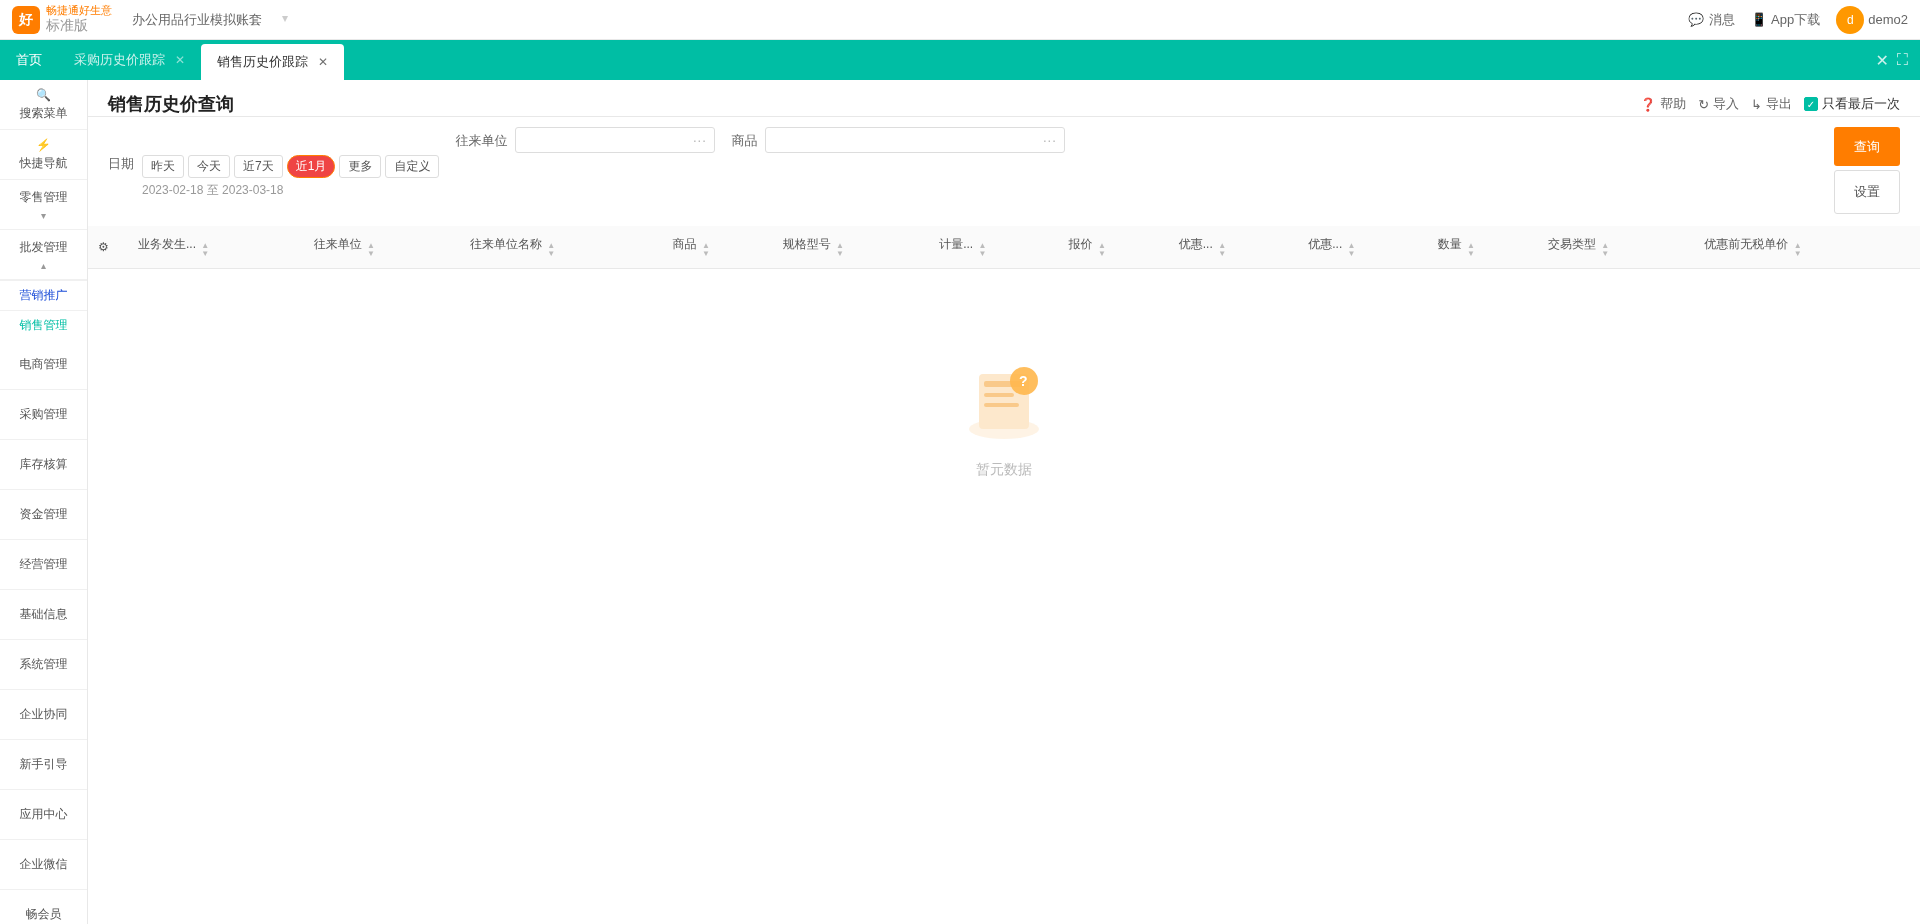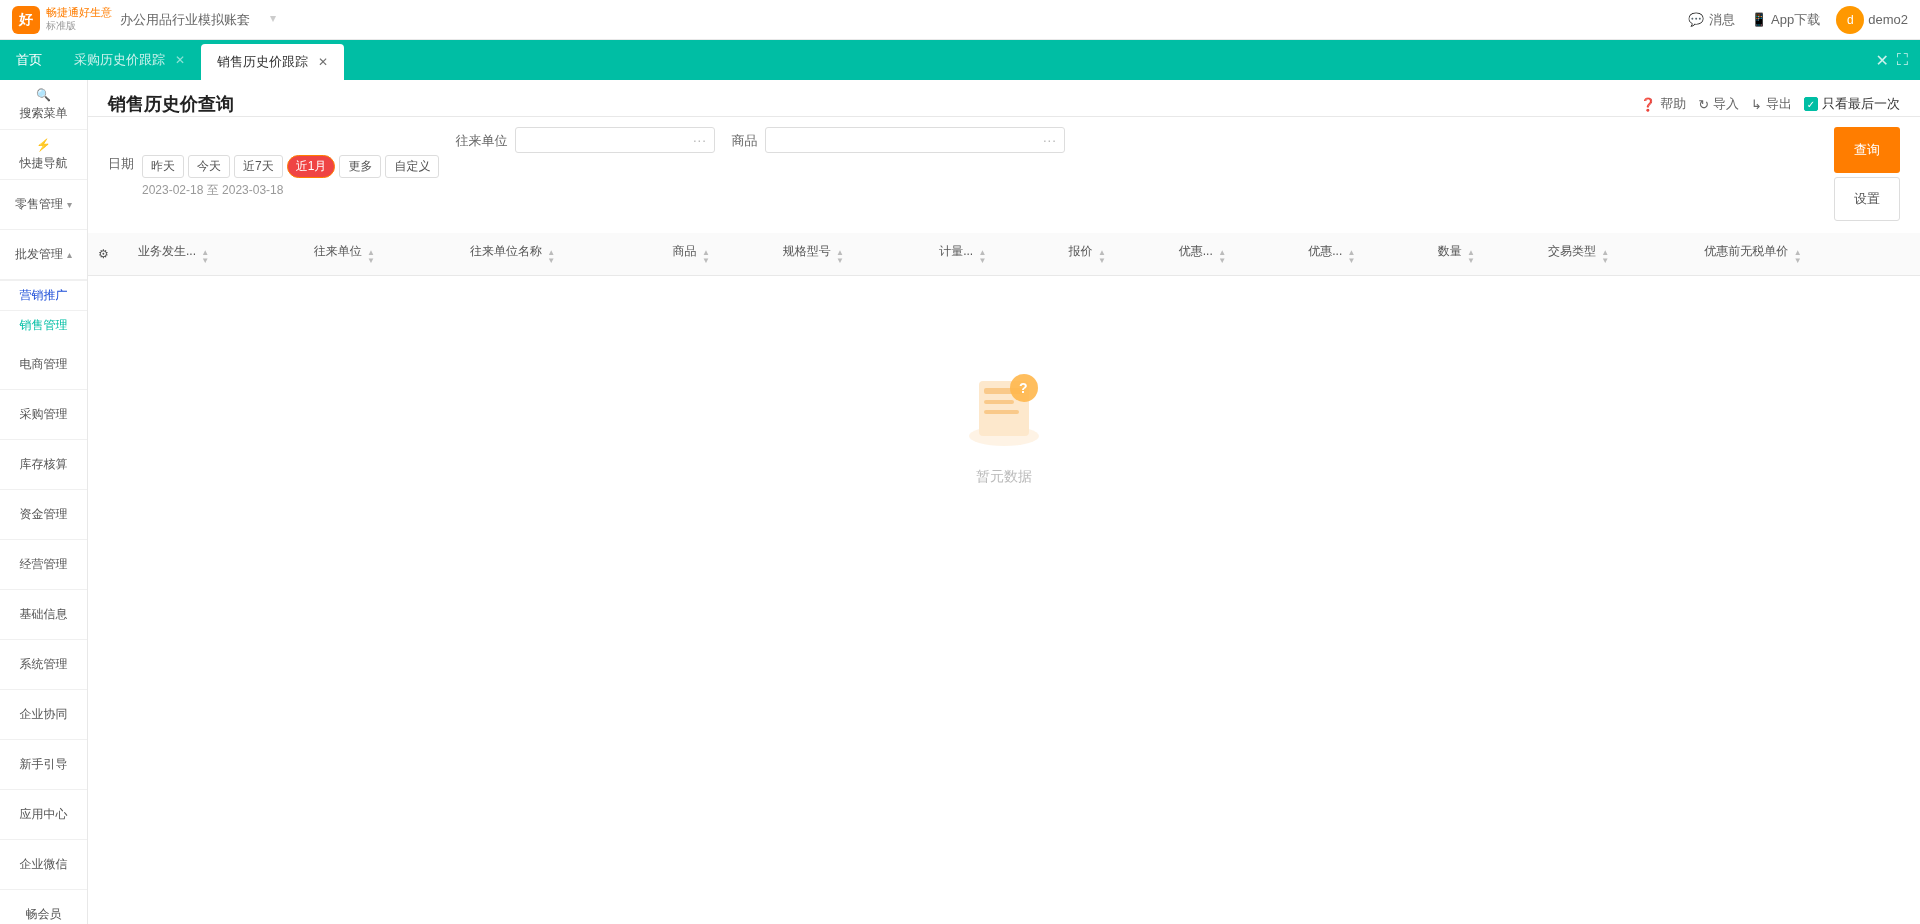--- a/index.html
+++ b/index.html
@@ -4,22 +4,22 @@
   <style>
     * { box-sizing: border-box; margin: 0; padding: 0; }
     body { font-family: "Microsoft YaHei", "PingFang SC", sans-serif; font-size: 13px; background: #f5f5f5; color: #333; height: 924px; overflow: hidden; display: flex; flex-direction: column; }
 
     
     .top-bar { height: 40px; background: #fff; display: flex; align-items: center; justify-content: space-between; padding: 0 12px; border-bottom: 1px solid #e8e8e8; flex-shrink: 0; }
     .top-bar-left { display: flex; align-items: center; gap: 8px; }
     .logo-area { display: flex; align-items: center; gap: 6px; }
     .logo-icon { width: 28px; height: 28px; background: #ff7d00; border-radius: 6px; display: flex; align-items: center; justify-content: center; color: #fff; font-size: 14px; font-weight: bold; }
     .logo-text { font-size: 11px; color: #ff7d00; line-height: 1.2; }
-    .logo-sub { font-size: 10px; color: #999; }
-    .breadcrumb-area { display: flex; gap: 20px; }
+    .logo-sub { font-size: 14px; color: #999; }
+    .breadcrumb-area { display: flex; gap: 20px; margin-left: 12px; }
     .breadcrumb-text { color: #666; font-size: 13px; }
     .breadcrumb-arrow { color: #ccc; font-size: 12px; }
     .top-bar-right { display: flex; align-items: center; gap: 16px; }
     .top-action { display: flex; align-items: center; gap: 4px; color: #666; font-size: 13px; cursor: pointer; }
     .user-avatar { width: 28px; height: 28px; border-radius: 50%; background: #ff9800; display: flex; align-items: center; justify-content: center; color: #fff; font-size: 12px; }
 
     
     .tab-bar { height: 40px; background: #00bea4; display: flex; align-items: center; padding: 0 0; flex-shrink: 0; }
     .tab-item { height: 56px; display: flex; align-items: center; padding: 0 16px; cursor: pointer; color: rgba(255,255,255,0.8); font-size: 13px; gap: 6px; position: relative; }
     .tab-item.active { background: #fff; color: #333; border-radius: 4px 4px 0 0; margin-top: 4px; height: 36px; }
@@ -27,21 +27,21 @@
     .tab-close { font-size: 12px; color: inherit; opacity: 0.7; cursor: pointer; margin-left: 4px; }
     .tab-bar-actions { margin-left: auto; display: flex; align-items: center; gap: 8px; padding-right: 12px; }
     .tab-action-btn { color: rgba(255,255,255,0.8); cursor: pointer; font-size: 16px; }
 
     
     .main-layout { display: flex; flex: 1; overflow: hidden; }
 
     
     .sidebar { width: 88px; background: #fff; border-right: 1px solid #e8e8e8; display: flex; flex-direction: column; overflow-y: auto; flex-shrink: 0; }
     .sidebar-item { padding: 10px 4px; display: flex; flex-direction: column; align-items: center; justify-content: center; cursor: pointer; font-size: 12px; color: #555; gap: 3px; border-bottom: 1px solid #f0f0f0; min-height: 50px; }
-    .sidebar-item.has-arrow { flex-direction: row; justify-content: center; gap: 4px; }
+    .sidebar-item.has-arrow { flex-direction: column; justify-content: center; gap: 4px; }
     .sidebar-arrow { font-size: 10px; color: #999; }
     .sidebar-sub { padding: 6px 4px; text-align: center; font-size: 12px; color: #1d4ed8; cursor: pointer; border-top: 1px solid #f0f0f0; }
     .sidebar-sub.active { color: #00bea4; }
 
     
     .content { flex: 1; display: flex; flex-direction: column; overflow: hidden; background: #f5f5f5; }
 
     
     .page-header { background: #fff; padding: 12px 20px 0 20px; border-bottom: 1px solid #e8e8e8; flex-shrink: 0; }
     .page-title-row { display: flex; align-items: center; justify-content: space-between; }
@@ -57,21 +57,21 @@
     .filter-group { display: flex; align-items: center; gap: 8px; }
     .filter-label { color: #666; font-size: 13px; white-space: nowrap; margin-top: 2px; }
     .filter-date-btns { display: flex; flex-direction: column; gap: 4px; margin-top: 28px; }
     .date-btn-row { display: flex; gap: 4px; align-items: center; }
     .date-btn { padding: 2px 8px; border: 1px solid #ddd; border-radius: 3px; background: #fff; cursor: pointer; font-size: 12px; color: #555; }
     .date-btn.active { background: #ef4444; color: #fff; border-color: #ff7d00; border-radius: 12px; }
     .date-range-text { font-size: 12px; color: #999; }
     .filter-input { display: flex; align-items: center; border: 1px solid #ddd; border-radius: 3px; padding: 4px 8px; min-width: 200px; background: #fff; cursor: text; }
     .filter-input-text { flex: 1; font-size: 13px; color: #999; }
     .filter-input-dots { color: #bbb; font-size: 14px; }
-    .query-btn { padding: 6px 20px; background: #ff7d00; color: #fff; border: none; border-radius: 3px; cursor: pointer; font-size: 13px; height: 46px; }
+    .query-btn { padding: 6px 20px; background: #ff7d00; color: #fff; border: none; border-radius: 3px; cursor: pointer; font-size: 13px; height: 39px; }
     .settings-btn { padding: 12px 12px; background: #fff; color: #555; border: 1px solid #ddd; border-radius: 3px; cursor: pointer; font-size: 13px; }
     .btn-group-right { display: flex; flex-direction: column; gap: 4px; margin-left: auto; }
 
     
     .table-area { flex: 1; background: #fff; margin: 0; overflow: auto; }
     .data-table { width: 100%; border-collapse: collapse; }
     .data-table th { padding: 10px 10px; text-align: left; font-size: 12px; color: #555; font-weight: 500; border-bottom: 1px solid #e8e8e8; white-space: nowrap; background: #fafafa; position: sticky; top: 0; z-index: 1; }
     .data-table th .sort-arrows { display: inline-flex; flex-direction: column; margin-left: 2px; gap: 0; }
     .sort-arrow { font-size: 8px; color: #bbb; line-height: 1; }
 

